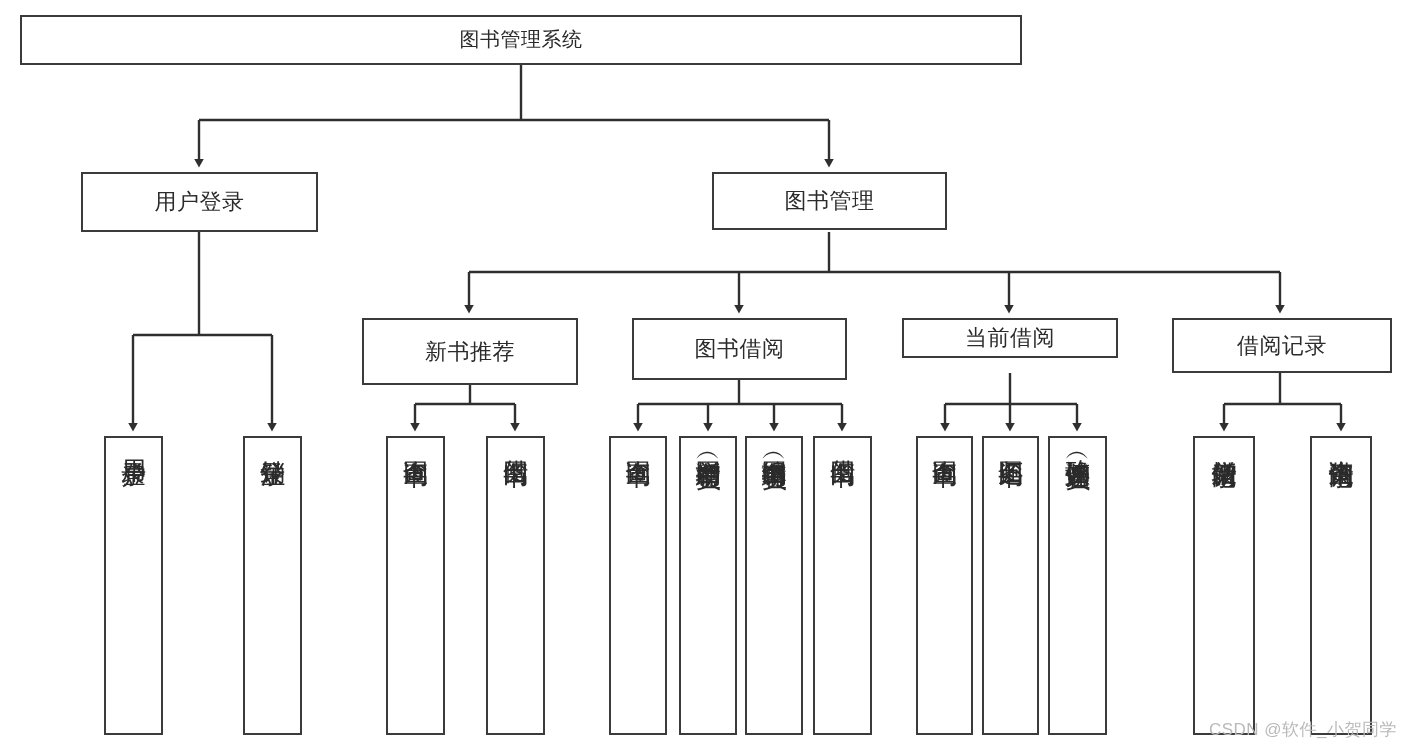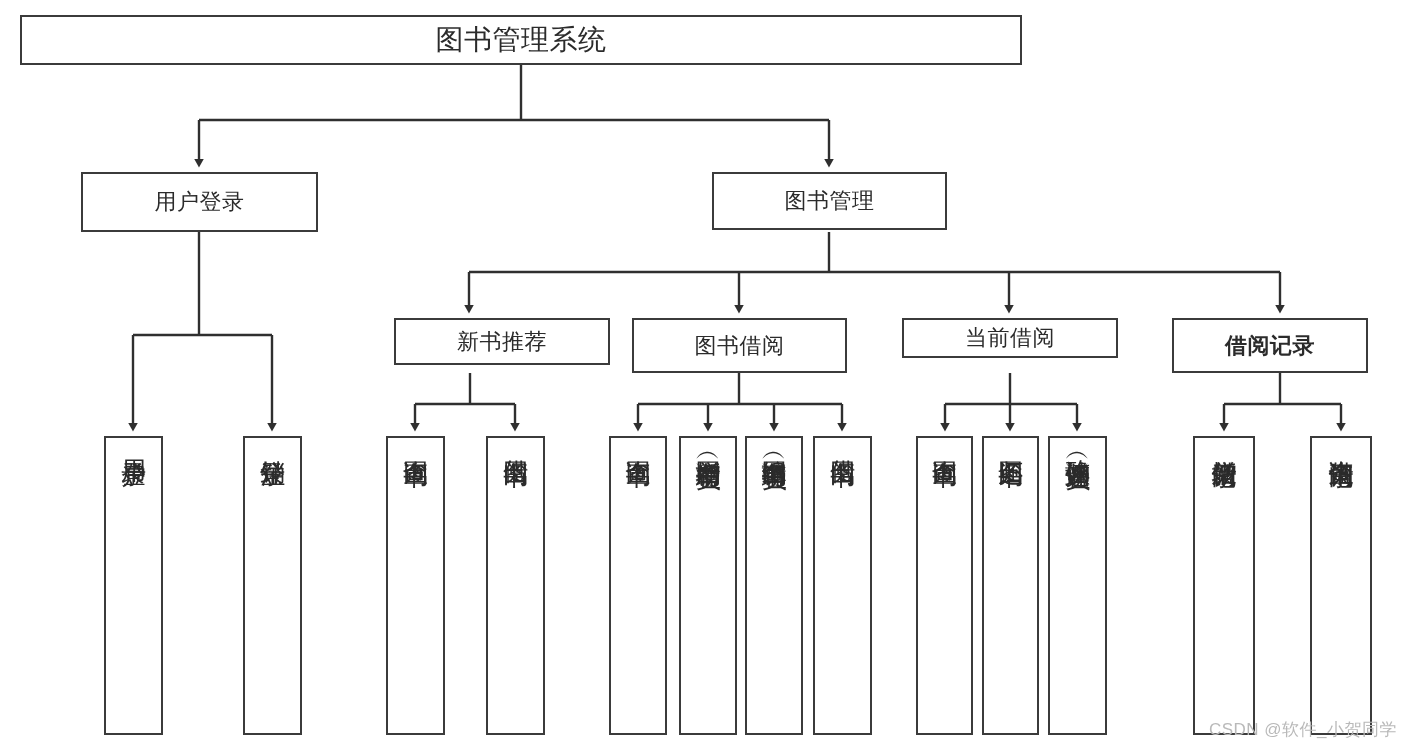--- a/index.html
+++ b/index.html
@@ -41,21 +41,21 @@
   .node-label {
     display: block;
     line-height: 1.18;
     letter-spacing: 0.5px;
     white-space: nowrap;
   }
   .node.horizontal .node-label {
     font-size: 22px;
   }
   .node.root .node-label {
-    font-size: 28px;
+    font-size: 20px;
   }
   .node.vertical {
     align-items: flex-start;
     padding-top: 2px;
   }
   .node.vertical .node-label {
     writing-mode: vertical-rl;
     text-orientation: upright;
     font-size: 25px;
     line-height: 1.02;
@@ -135,30 +135,30 @@
     <span class="node-label">图书管理系统</span>
   </div>
 
   <div class="node horizontal" style="left:81px;top:172px;width:237px;height:60px;">
     <span class="node-label">用户登录</span>
   </div>
   <div class="node horizontal" style="left:712px;top:172px;width:235px;height:58px;">
     <span class="node-label">图书管理</span>
   </div>
 
-  <div class="node horizontal" style="left:362px;top:318px;width:216px;height:47px;margin-left:32px;">
+  <div class="node horizontal" style="left:362px;top:318px;width:216px;height:67px;">
     <span class="node-label">新书推荐</span>
   </div>
-  <div class="node horizontal" style="left:632px;top:318px;width:215px;height:55px;">
+  <div class="node horizontal" style="left:632px;top:318px;width:215px;height:62px;">
     <span class="node-label">图书借阅</span>
   </div>
   <div class="node horizontal" style="left:902px;top:318px;width:216px;height:40px;">
     <span class="node-label">当前借阅</span>
   </div>
-  <div class="node horizontal" style="left:1172px;top:318px;width:196px;height:55px;font-weight:bold;">
+  <div class="node horizontal" style="left:1172px;top:318px;width:220px;height:55px;">
     <span class="node-label">借阅记录</span>
   </div>
 
   <div class="node vertical" style="left:104px;top:436px;width:59px;height:299px;">
     <span class="node-label">用户登录</span>
   </div>
   <div class="node vertical" style="left:243px;top:436px;width:59px;height:299px;">
     <span class="node-label">注销登录</span>
   </div>
   <div class="node vertical" style="left:386px;top:436px;width:59px;height:299px;">

